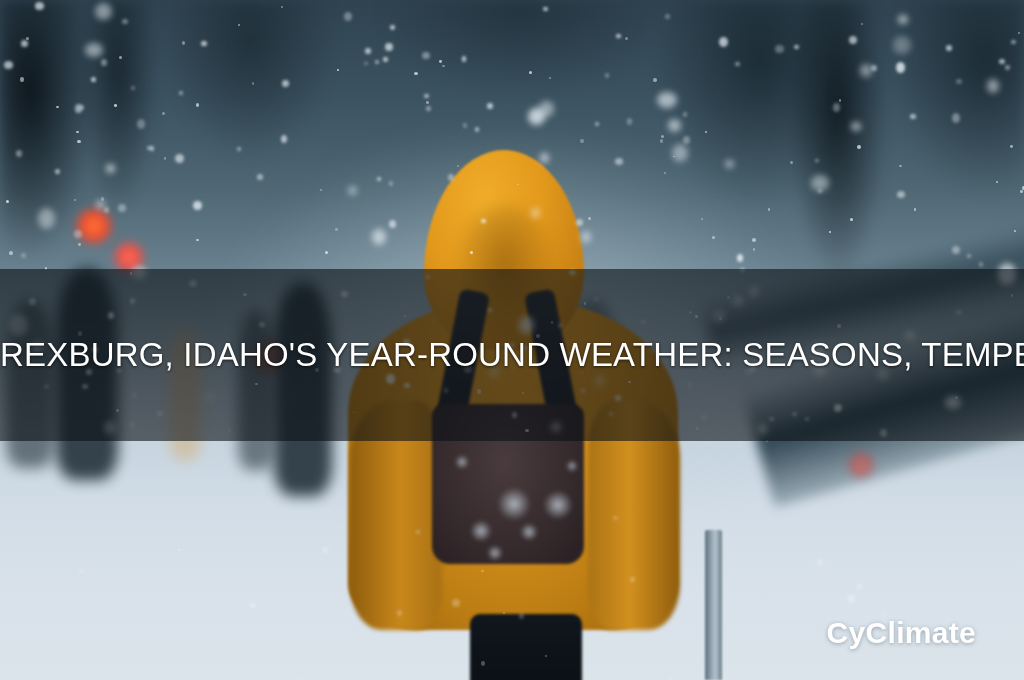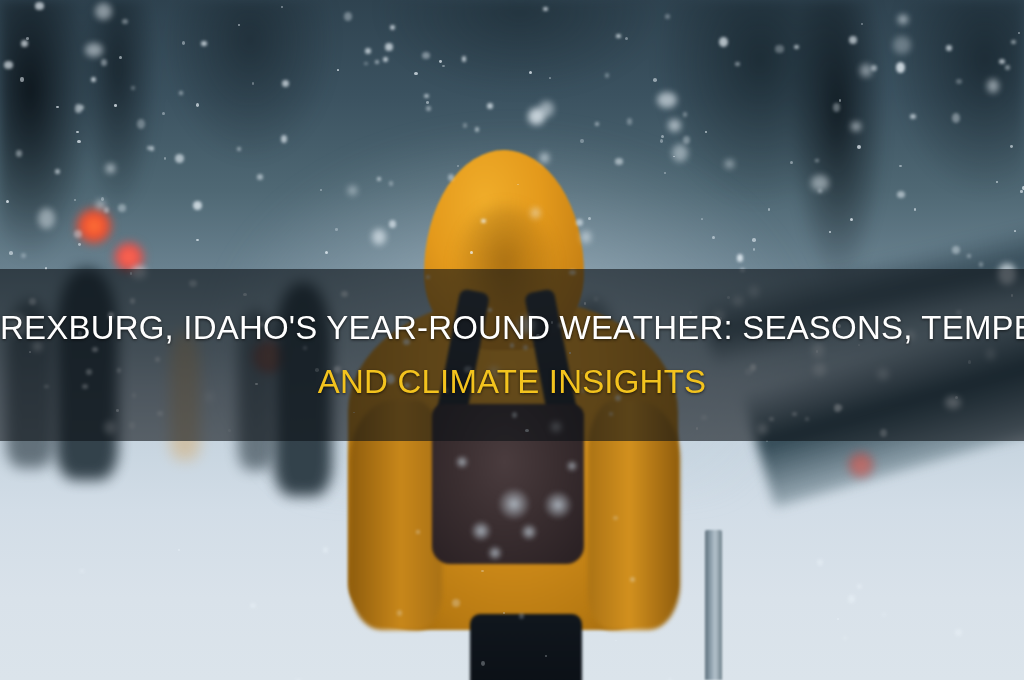--- a/index.html
+++ b/index.html
@@ -590,18 +590,18 @@
         <div class="flake" style="left: 749.8px; top: 364px; width: 6.6px; height: 6.8px; opacity: 0.88; filter: blur(1.6px);"></div>
         <div class="flake" style="left: 594.8px; top: 375.3px; width: 9.8px; height: 11.6px; opacity: 0.37; filter: blur(3.2px);"></div>
         <div class="flake" style="left: 32.7px; top: 341.6px; width: 9.2px; height: 9.8px; opacity: 0.71; filter: blur(3.2px);"></div>
         <div class="flake" style="left: 365.4px; top: 48.2px; width: 5.8px; height: 5.4px; opacity: 0.77; filter: blur(1.6px);"></div>
       </div>
   </div>
 
   <div class="caption-band">
     <div class="headline">
       <span class="line1">REXBURG, IDAHO'S YEAR-ROUND WEATHER: SEASONS, TEMPERATURES,</span>
-      <span class="line2">AND CLIMATE INSIGHTS</span>
     </div>
   </div>
 
+  <div class="watermark">CyClimate</div>
 
 </div>
 
 </body></html>

